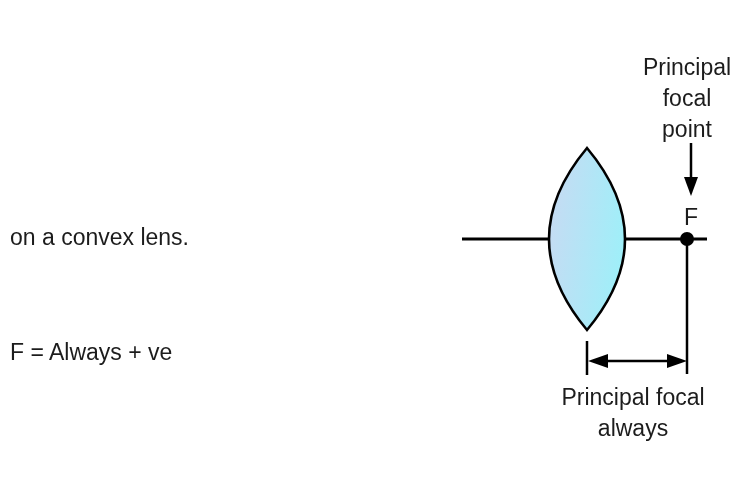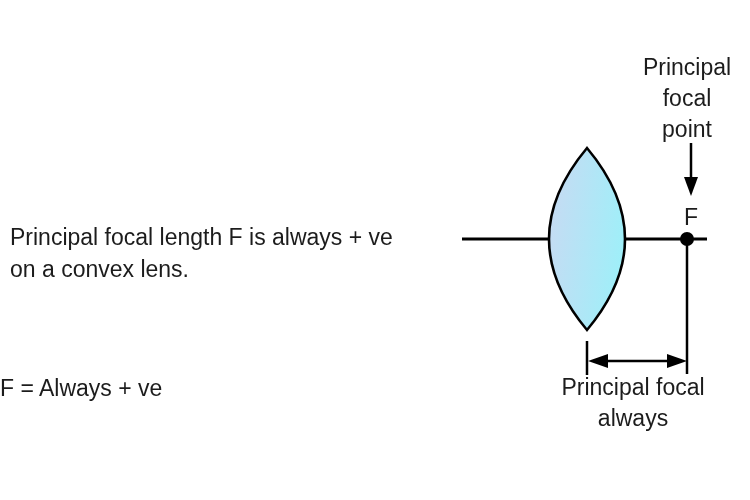--- a/index.html
+++ b/index.html
@@ -22,46 +22,45 @@
   }
   .abs { position: absolute; }
   .caption {
     left: 10px;
     top: 221px;
     font-size: 23px;
     line-height: 32px;
     white-space: nowrap;
   }
   .formula {
-    left: 0;
+    left: 10px;
     top: 336px;
     font-size: 23px;
     line-height: 32px;
     white-space: nowrap;
-    margin-top: 36px;
   }
   .focal-point-label {
     left: 608px;
     top: 52px;
     width: 158px;
     text-align: center;
     font-size: 23px;
     line-height: 31px;
   }
   .focal-point-symbol {
     left: 677px;
     top: 204px;
     width: 28px;
     text-align: center;
     font-size: 23px;
     line-height: 26px;
   }
   .focal-length-label {
     left: 545px;
-    top: 372px;
+    top: 382px;
     width: 176px;
     text-align: center;
     font-size: 23px;
     line-height: 31px;
   }
   svg.diagram {
     position: absolute;
     left: 0;
     top: 0;
     width: 750px;
@@ -99,21 +98,20 @@
     <line class="stroke" x1="587" y1="341" x2="587" y2="375" stroke-width="2.5"></line>
 
     <g>
       <line class="stroke" x1="604" y1="361" x2="671" y2="361" stroke-width="2.5"></line>
       <polygon class="fill-line" points="588,361 608,354 608,368"></polygon>
       <polygon class="fill-line" points="687,361 667,354 667,368"></polygon>
     </g>
   </svg>
 
   <div class="abs caption">
-    <div>Principal focal length F is always + ve</div>
     <div>on a convex lens.</div>
   </div>
   <div class="abs formula">F = Always + ve</div>
 
   <div class="abs focal-point-label">
     <div>Principal</div>
     <div>focal</div>
     <div>point</div>
   </div>
 

